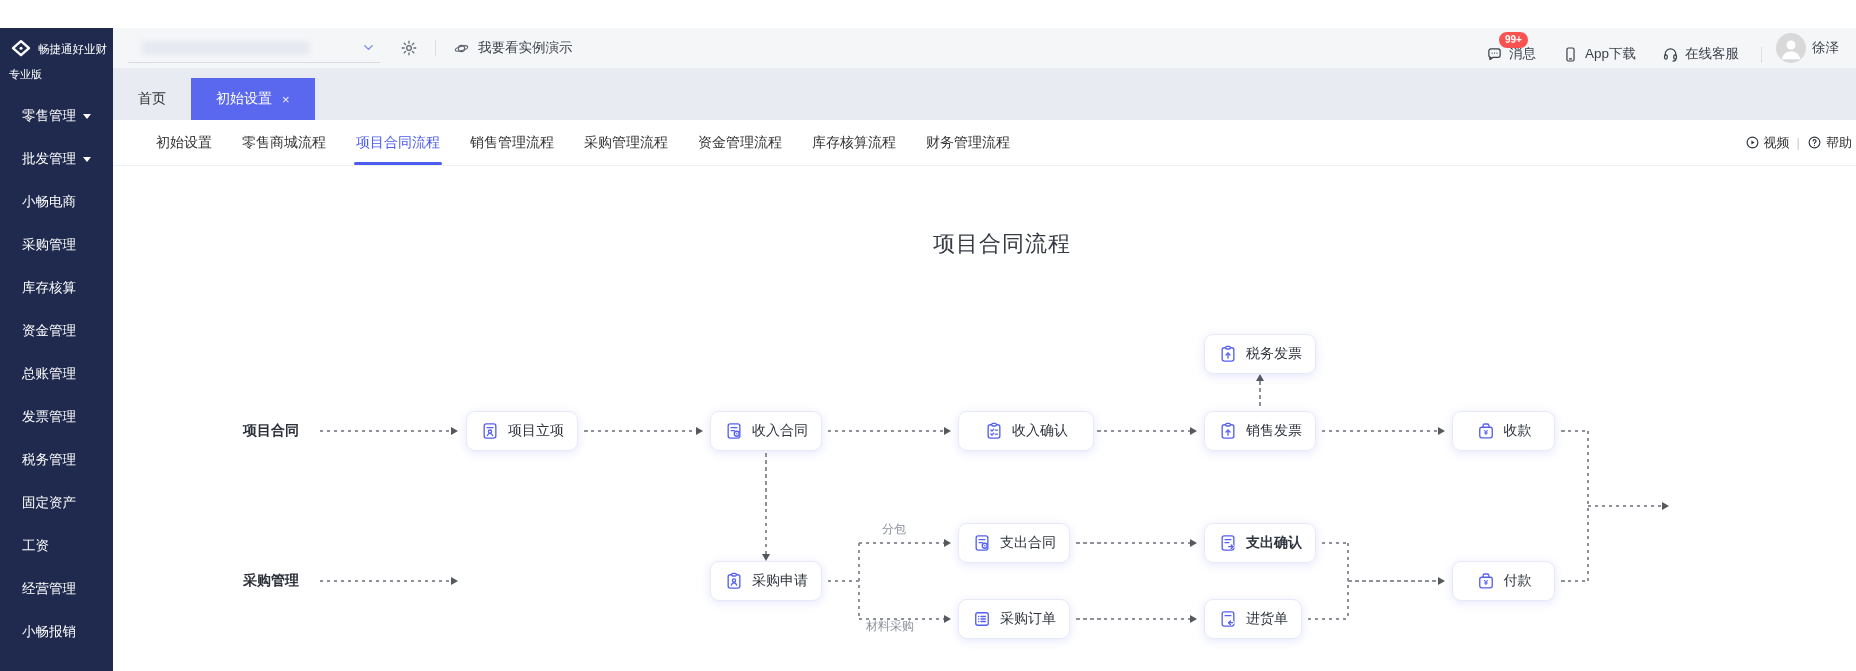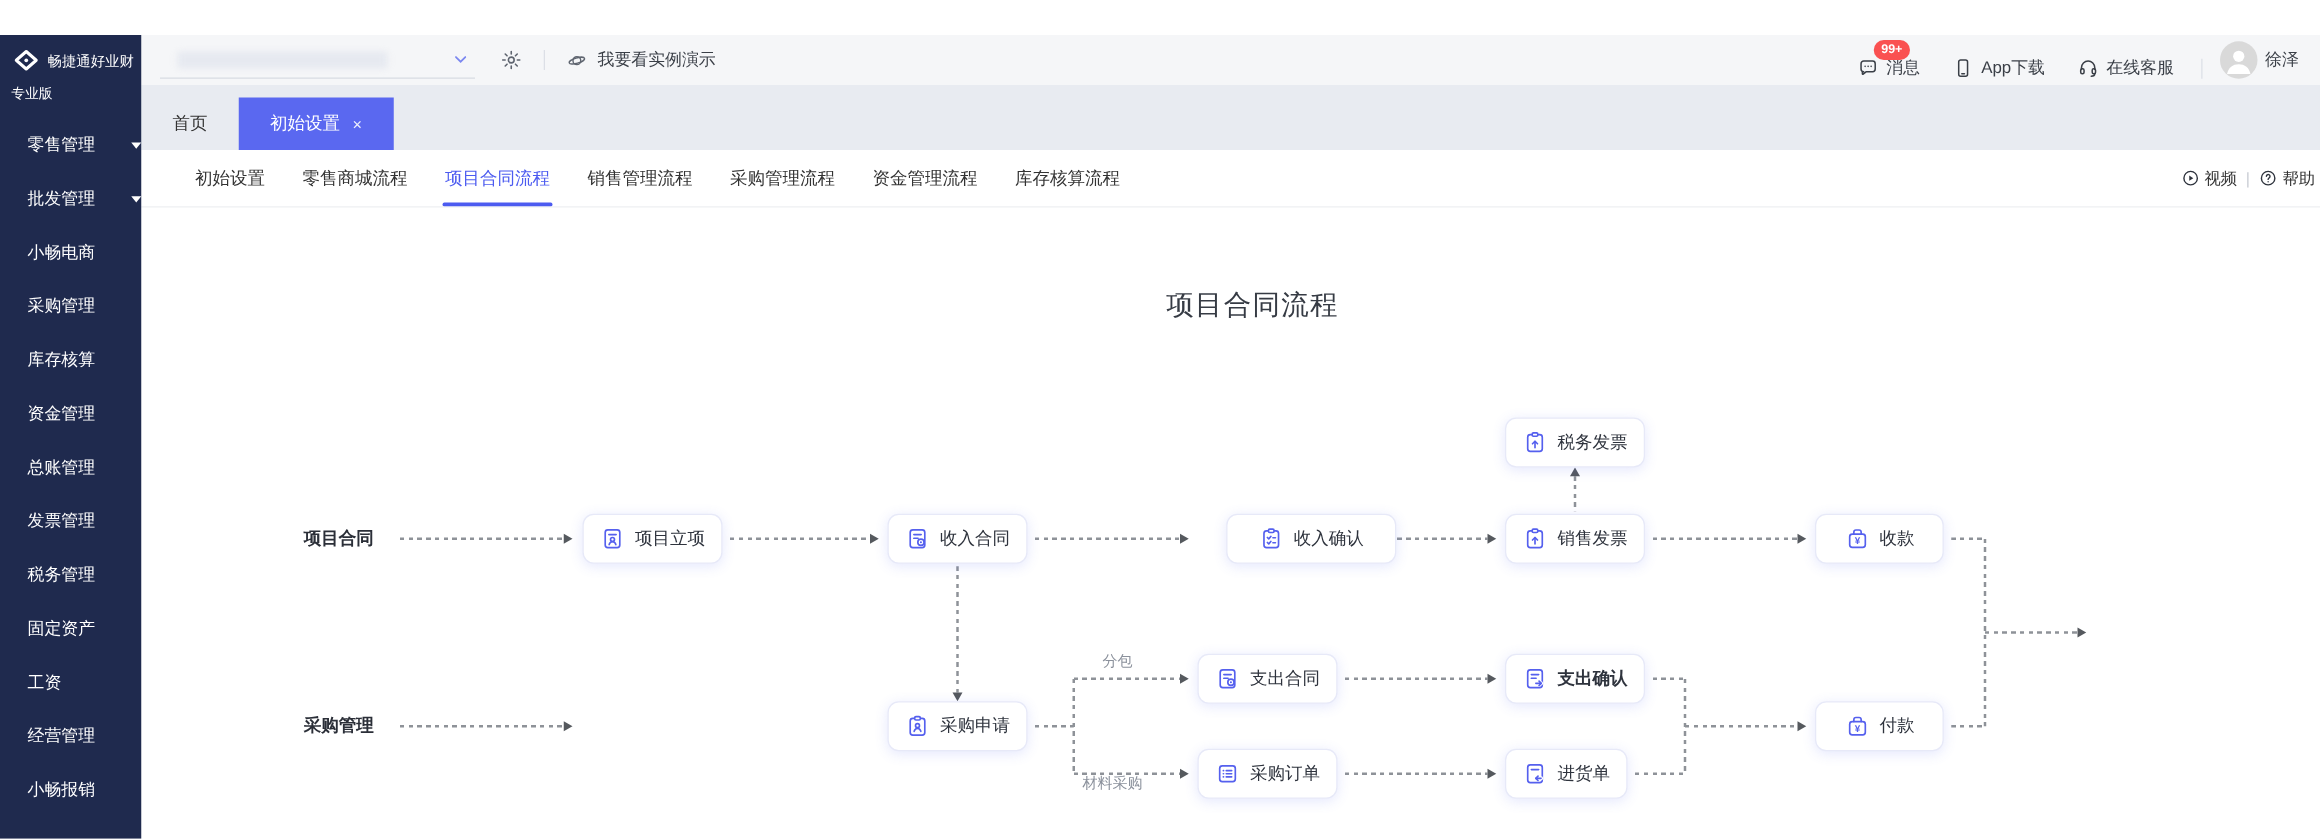--- a/index.html
+++ b/index.html
@@ -12,21 +12,21 @@
   
   .top-strip { position:absolute; left:0; top:0; width:1856px; height:28px; background:#ffffff; z-index:4; }
 
   
   .sidebar { position:absolute; left:0; top:28px; width:113px; bottom:0; background:#1f2a4e; color:#fff; z-index:3; }
   .logo-row { display:flex; align-items:center; gap:5px; padding:7px 2px 0 9px; height:36px; }
   .logo-row svg { flex:0 0 auto; }
   .logo-title { font-size:11.5px; white-space:nowrap; overflow:hidden; letter-spacing:0; }
   .edition { font-size:11px; font-weight:normal; padding:3px 0 0 9px; }
   .menu { margin-top:12px; }
-  .menu-item { height:43px; display:flex; align-items:center; gap:7px; padding-left:22px; font-size:13.5px; cursor:pointer; white-space:nowrap;justify-content:space-between; }
+  .menu-item { height:43px; display:flex; align-items:center; gap:7px; padding-left:22px; font-size:13.5px; cursor:pointer; white-space:nowrap; }
   .caret-down { width:0; height:0; border:4px solid transparent; border-top:5px solid #ffffff; margin-top:5px; }
 
   
   .topbar { position:absolute; left:113px; top:28px; right:0; height:40px; background:#f5f6f8; display:flex; align-items:center; z-index:2; }
   .company-select { display:flex; align-items:center; justify-content:space-between; width:252px; height:30px; margin-left:15px; border-bottom:1px solid #d8dbe2; cursor:pointer; }
   .redact { width:168px; height:14px; margin-left:14px; background:#e6e9f0; border-radius:3px; filter:blur(2.5px); }
   .icon-btn { display:flex; align-items:center; cursor:pointer; color:#5f6570; }
   .vdiv { width:1px; height:16px; background:#dcdfe6; margin:0 17px; }
   .demo { display:flex; align-items:center; gap:8px; font-size:13.5px; color:#3a3f47; cursor:pointer; }
   .topbar-right { margin-left:auto; display:flex; align-items:flex-end; gap:0; padding-right:2px; }
@@ -212,20 +212,21 @@
 
 <div class="flowtabs">
   <div id="flowtab-list" style="display:flex;height:100%;">
       <div class="flowtab">初始设置</div>
       <div class="flowtab">零售商城流程</div>
       <div class="flowtab active">项目合同流程</div>
       <div class="flowtab">销售管理流程</div>
       <div class="flowtab">采购管理流程</div>
       <div class="flowtab">资金管理流程</div>
       <div class="flowtab">库存核算流程</div>
+      <div class="flowtab">财务管理流程</div>
     </div>
   <div class="flowtabs-right">
     <span class="ft-link">
       <span style="display:flex;color:#2e333d;">
         <svg viewBox="0 0 24 24" width="15" height="15" fill="none" stroke="currentColor" stroke-width="1.8">
           <circle cx="12" cy="12" r="8.6"></circle>
             <path d="M10.2 8.7l5.2 3.3-5.2 3.3z" fill="currentColor" stroke="none"></path>
         </svg>
       </span>
       <span>视频</span>
@@ -315,21 +316,21 @@
         <svg viewBox="0 0 24 24" width="20" height="20" fill="none" stroke="currentColor" stroke-width="1.6" stroke-linecap="round" stroke-linejoin="round">
           <rect x="5" y="3.5" width="14" height="17" rx="2.5"></rect>
           <line x1="8.5" y1="8" x2="15.5" y2="8"></line>
           <line x1="8.5" y1="11.5" x2="12.5" y2="11.5"></line>
           <circle cx="15.3" cy="15.3" r="3" fill="#fff"></circle>
           <circle cx="15.3" cy="15.3" r="1" fill="currentColor" stroke="none"></circle>
         </svg>
       </span>
       <span>收入合同</span>
     </div>
-    <div class="node" style="left: 958px; top: 431px; width: 136px; margin-left: 23px;">
+    <div class="node" style="left: 958px; top: 431px; width: 136px;">
       <span class="n-icon">
         <svg viewBox="0 0 24 24" width="20" height="20" fill="none" stroke="currentColor" stroke-width="1.6" stroke-linecap="round" stroke-linejoin="round">
           <rect x="5" y="4.5" width="14" height="16" rx="2.5"></rect>
           <rect x="9.3" y="2.8" width="5.4" height="3.2" rx="1.2" fill="#fff"></rect>
           <path d="M8.3 10.8l1.3 1.3 2-2.3"></path>
           <line x1="13.6" y1="11" x2="16" y2="11"></line>
           <path d="M8.3 15.6l1.3 1.3 2-2.3"></path>
           <line x1="13.6" y1="15.8" x2="16" y2="15.8"></line>
         </svg>
       </span>

